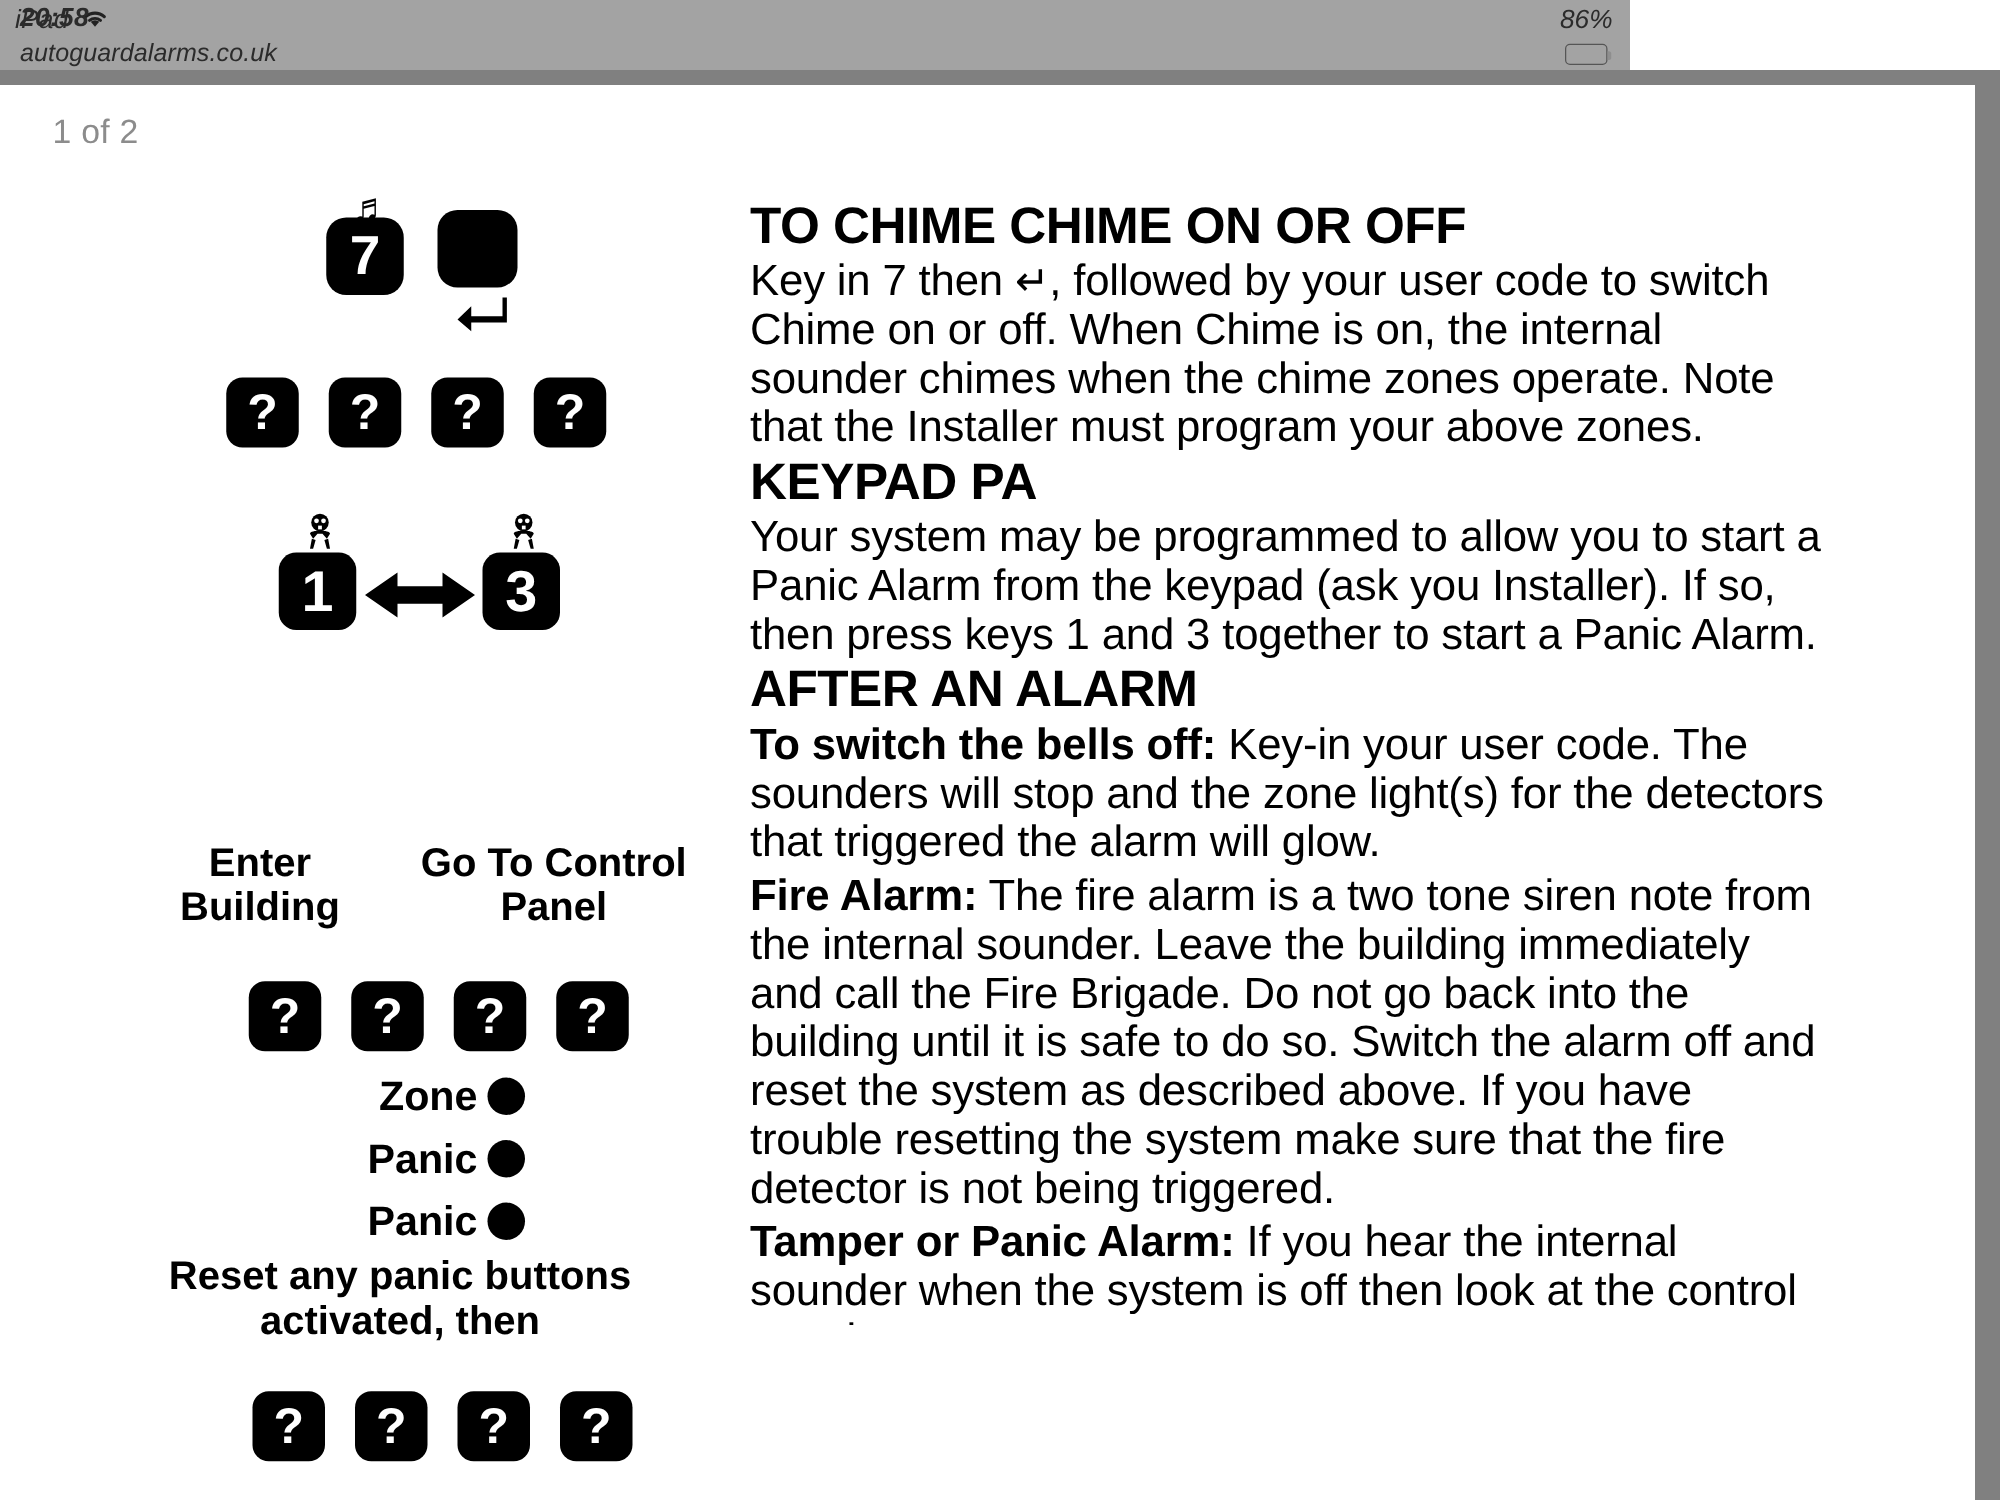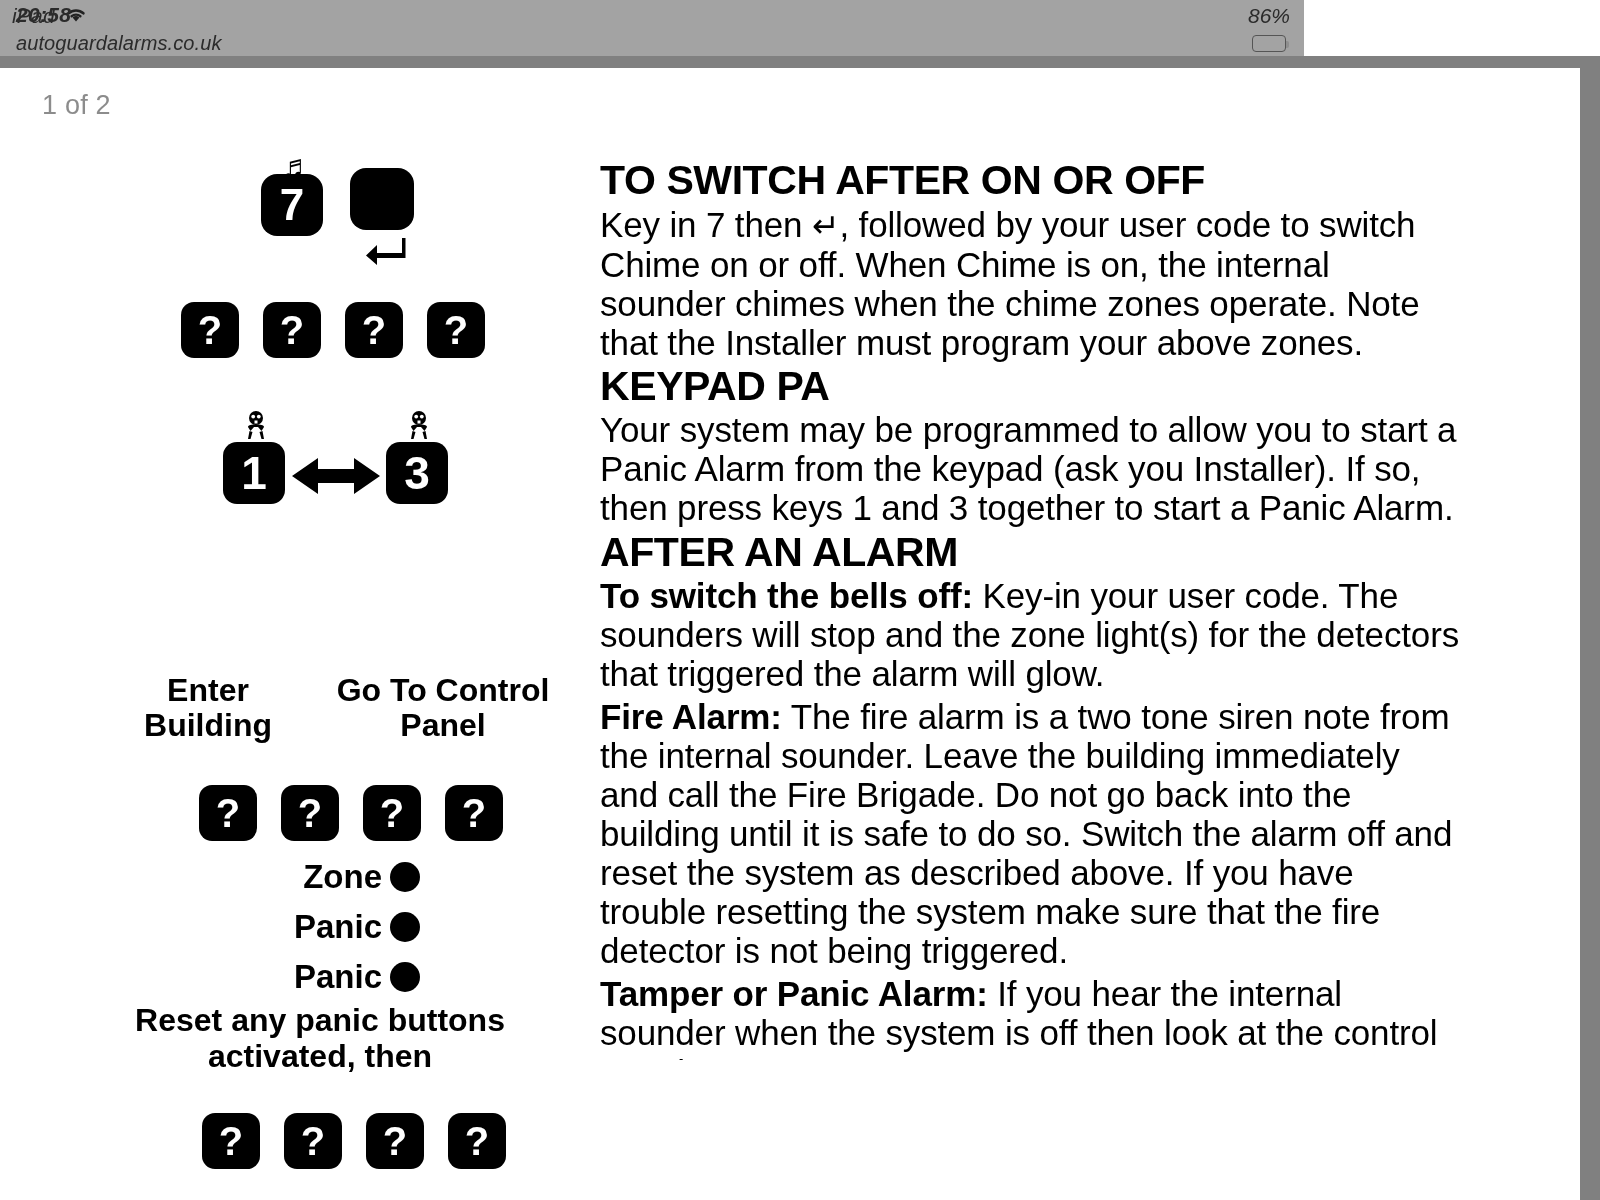--- a/index.html
+++ b/index.html
@@ -293,21 +293,21 @@
     <div class="row-q3">
       <span class="key key-q">?</span>
       <span class="key key-q">?</span>
       <span class="key key-q">?</span>
       <span class="key key-q">?</span>
     </div>
   </div>
 
   <div class="textcol">
 
-    <div class="sec-title">TO SWITCH AFTER ON OR OFF</div>
+    <div class="sec-title">TO CHIME CHIME ON OR OFF</div>
     <div class="body"><span>Key in 7 then </span><span class="ret-inline">↵</span><span>, followed by your user code to switch Chime on or off. When Chime is on, the internal sounder chimes when the chime zones operate. Note that the Installer must program your above zones.</span></div>
 
     <div class="sec-title">KEYPAD PA</div>
     <div class="body">Your system may be programmed to allow you to start a Panic Alarm from the keypad (ask you Installer). If so, then press keys 1 and 3 together to start a Panic Alarm.</div>
 
     <div class="sec-title">AFTER AN ALARM</div>
 
     <div class="body"><b>To switch the bells off:</b><span>  Key-in your user code. The sounders will stop and the zone light(s) for the detectors that triggered the alarm will glow.</span></div>
 
 

